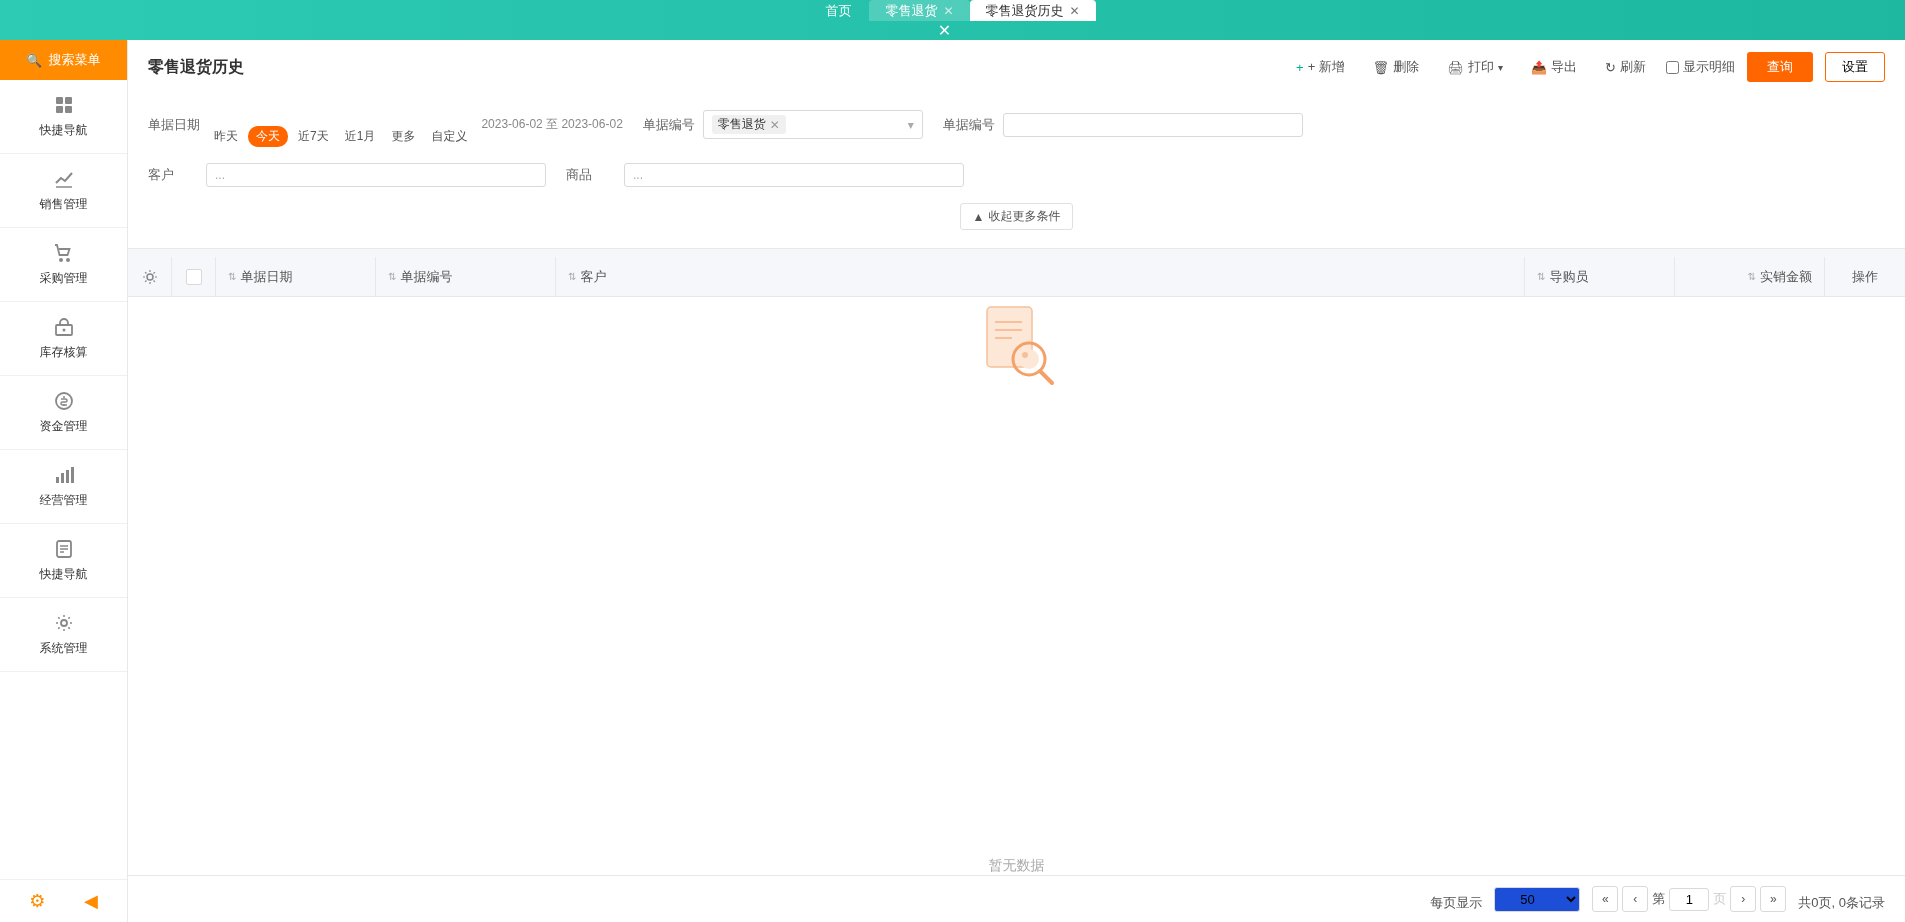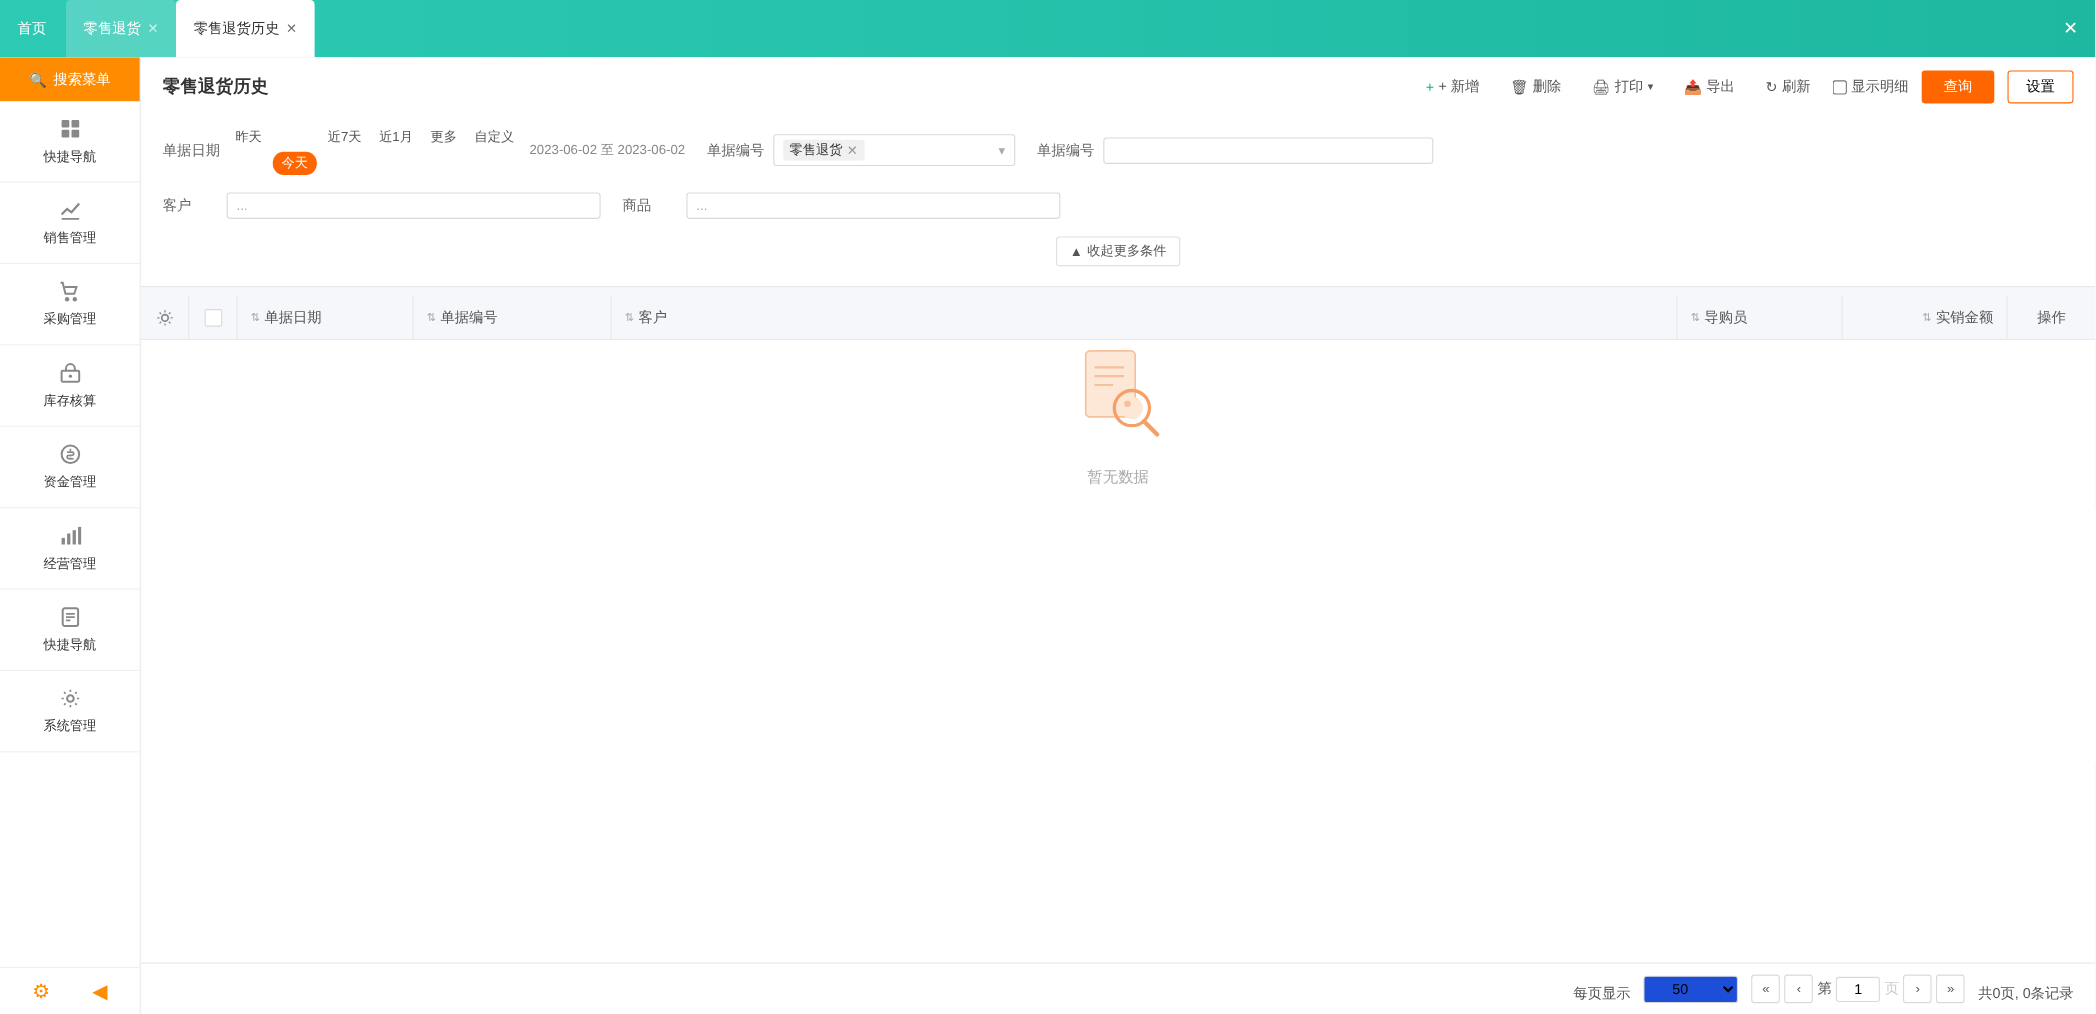--- a/index.html
+++ b/index.html
@@ -1,24 +1,25 @@
 <!DOCTYPE html>
 <html><head>
   <meta charset="utf-8">
   <style>
     * { box-sizing: border-box; margin: 0; padding: 0; font-family: 'Microsoft YaHei', Arial, sans-serif; }
     body { width: 1905px; height: 922px; overflow: hidden; background: #f5f5f5; display: flex; flex-direction: column; }
 
     
     .top-bar {
-      height: 52px;
+      height: 40px;
       background: linear-gradient(90deg, #2dcab4 0%, #1db89f 100%);
       display: flex;
       align-items: center;
       flex-shrink: 0;
+      flex-direction: column;
     }
     .top-bar-tabs {
       display: flex;
       align-items: stretch;
       height: 100%;
       flex: 1;
     }
     .top-tab {
       display: flex;
       align-items: center;
@@ -203,21 +204,21 @@
       gap: 8px;
     }
     .filter-label {
       font-size: 13px;
       color: #666;
       white-space: nowrap;
       min-width: 50px;
     }
     .date-buttons {
       display: flex;
-      align-items: flex-start;
+      align-items: flex-end;
       gap: 4px;
     }
     .date-btn {
       font-size: 12px;
       color: #555;
       cursor: pointer;
       padding: 2px 6px;
       border-radius: 2px;
     }
     .date-btn.active {
@@ -313,21 +314,21 @@
     .th.guide-col { width: 150px; }
     .th.amount-col { width: 150px; justify-content: flex-end; }
     .th.action-col { width: 80px; justify-content: center; border-right: none; }
 
     
     .empty-state {
       flex: 1;
       display: flex;
       flex-direction: column;
       align-items: center;
-      justify-content: flex-start;
+      justify-content: space-between;
       gap: 16px;
     }
     .empty-icon {
       width: 100px;
       height: 100px;
     }
     .empty-text {
       font-size: 14px;
       color: #aaa;
     }

